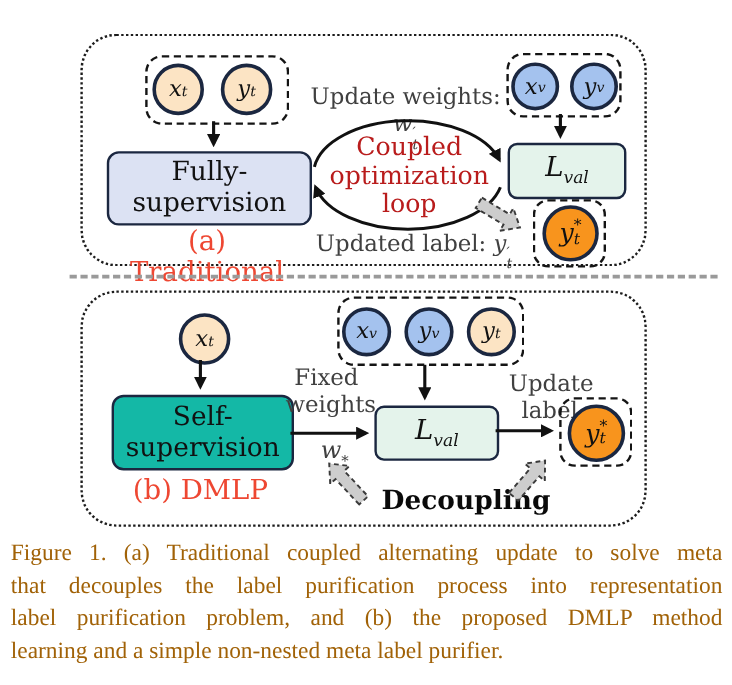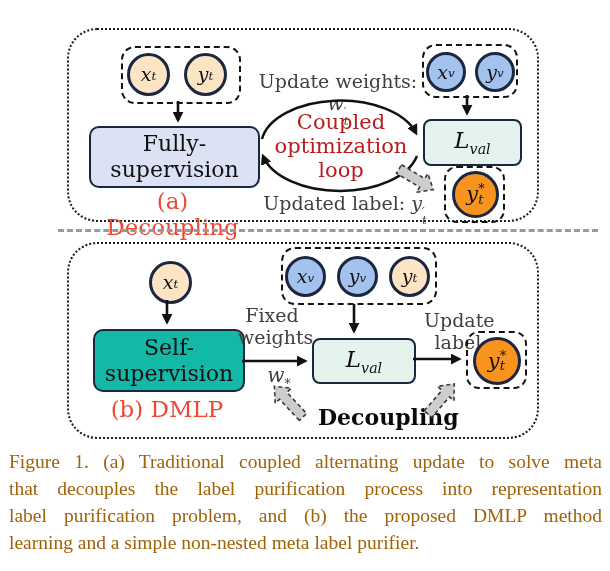--- a/index.html
+++ b/index.html
@@ -46,21 +46,21 @@
   <div class="circle" style="left:184px;top:53px;width:37px;height:37px;background:#fce4c4;">
     <span class="m">y</span>
       <sub class="ms">t</sub>
   </div>
 
   <div class="nodebox" style="left:89px;top:126px;width:167px;height:58px;background:#dce2f3;">
     <span>Fully-</span>
     <span>supervision</span>
   </div>
 
-  <div class="redlab" style="left:89px;top:188px;width:167px;">(a) Decoupling</div>
+  <div class="redlab" style="left:89px;top:188px;width:167px;">(a) Traditional</div>
 
   <div class="ann" style="left:252px;top:70px;width:172px;text-align:center;">
     <span>Update weights:</span>
     <span class="m">w</span><span class="ss">
         <span>′</span>
         <span>t</span>
       </span>
   </div>
 
   <div class="loop-text" style="left:262px;top:108px;width:158px;height:76px;">

